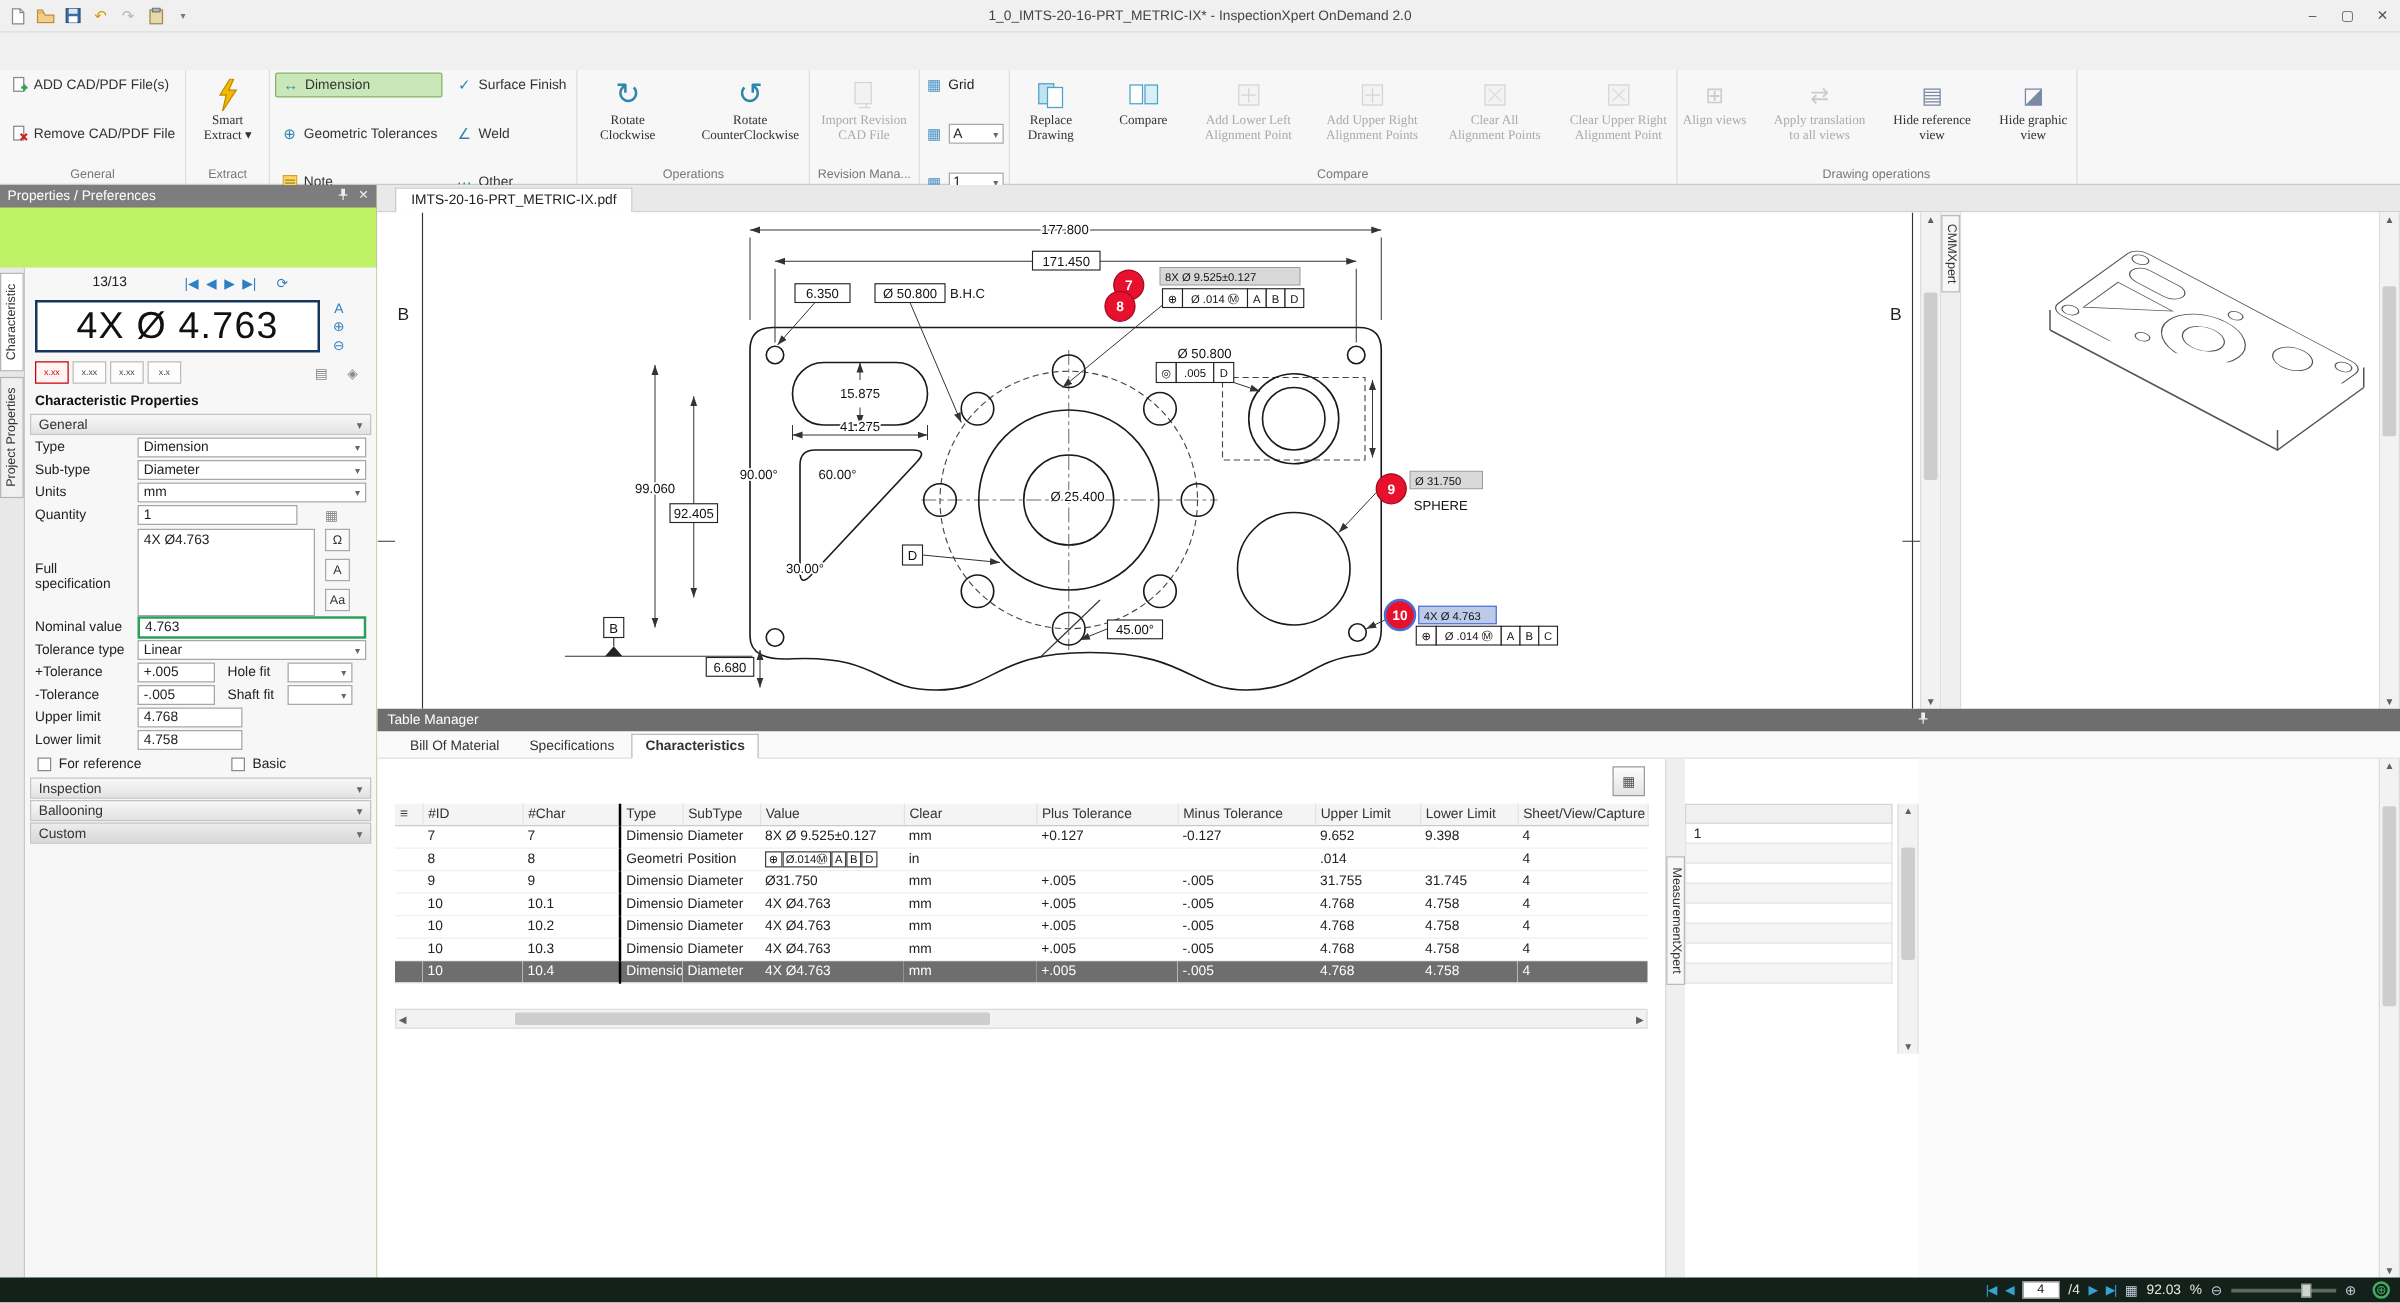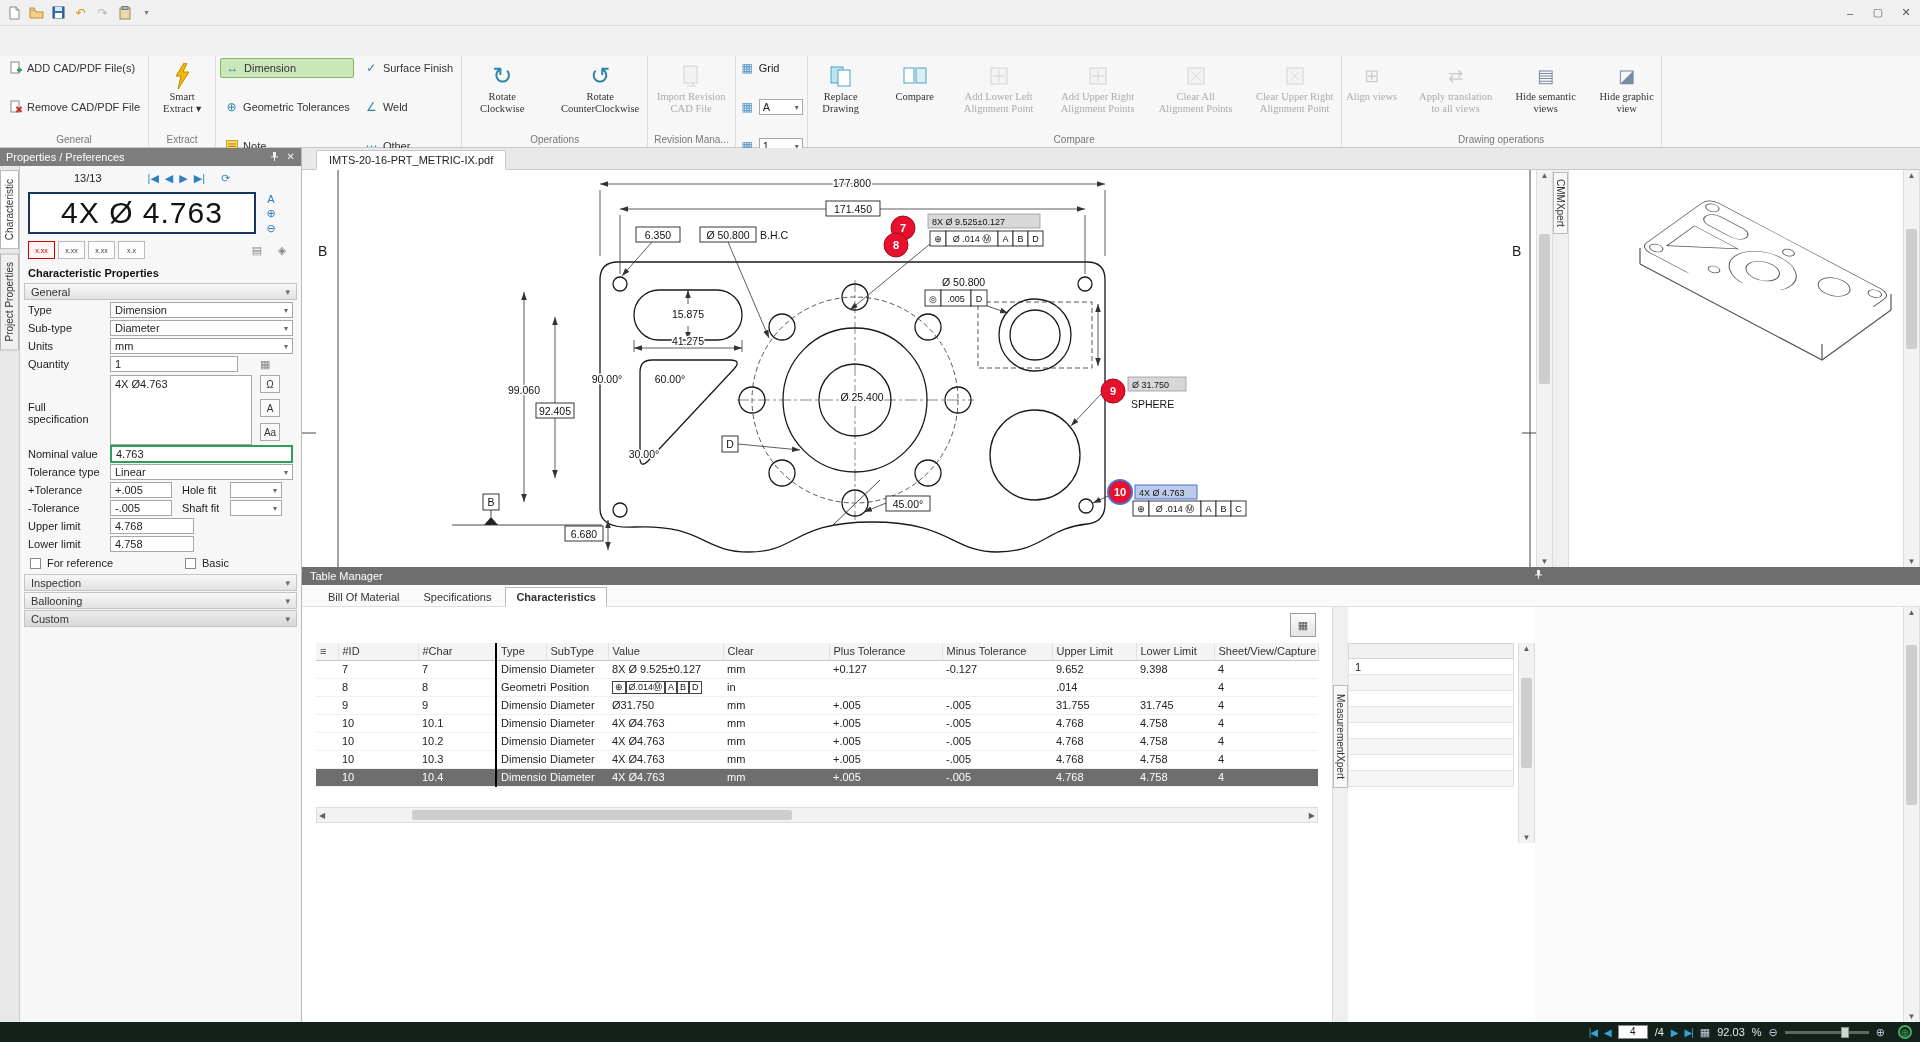--- a/index.html
+++ b/index.html
@@ -44,21 +44,21 @@
   .arrow-glyph { font-size:24px; color:#2e86ab; line-height:24px; }
   .gridrow { display:flex; align-items:center; gap:4px; height:20px; }
   .mini-select { width:44px; height:16px; background:#fff; border:1px solid #a9a9a9; display:flex; align-items:center; justify-content:space-between; padding:0 3px; }
   .mini-select .car { font-size:8px; color:#666; }
 
   
   .left-panel { position:absolute; left:0; top:148px; width:302px; height:874px; background:#bef264;
     border-right:1px solid #b9b9b9; display:flex; flex-direction:column; }
   .panel-header { height:18px; background:#7d7d7d; color:#fff; display:flex; align-items:center; padding:0 6px; }
   .panel-header .ph-icons { margin-left:auto; display:flex; gap:8px; color:#eee; font-size:10px; }
-  .panel-body { flex:1; display:flex; min-height:0; }
+  .panel-body { flex:1; display:flex; min-height:0;margin-top:48px; }
   .vtabs { width:20px; background:#e8e8e8; border-right:1px solid #c9c9c9; display:flex; flex-direction:column; padding-top:4px; gap:4px; }
   .vtab { writing-mode:vertical-rl; transform:rotate(180deg); font-size:10px; color:#333; background:#f0f0f0;
     border:1px solid #b5b5b5; padding:8px 1px; display:flex; align-items:center; }
   .vtab.active { background:#fff; }
   .panel-content { flex:1; background:#f7f7f7; overflow:hidden; position:relative; }
   .navrow { height:24px; display:flex; align-items:center; padding:2px 6px; gap:6px; }
   .navrow .cnt { margin-left:48px; margin-right:40px; color:#222; }
   .navbtn { color:#2e7fc2; font-size:11px; }
   .readout-row { display:flex; padding:2px 4px 2px 8px; gap:5px; }
   .readout { width:228px; height:42px; border:2px solid #17365d; background:#fff; display:flex; align-items:center; justify-content:center;
@@ -192,20 +192,21 @@
       <span class="qbtn" style="color:#d69a00;">↶</span>
       <span class="qbtn" style="color:#b5b5b5;">↷</span>
       <span class="qbtn">
           <svg width="12" height="14" viewBox="0 0 12 14">
             <rect x="1" y="2" width="10" height="11" fill="#e8d9a8" stroke="#9a8a55"></rect>
             <rect x="3" y="0.5" width="6" height="3" fill="#b5b5b5" stroke="#777"></rect>
           </svg>
         </span>
       <span class="qbtn" style="color:#777;font-size:8px;">▾</span>
     </div>
+    <div class="title-text">1_0_IMTS-20-16-PRT_METRIC-IX* - InspectionXpert OnDemand 2.0</div>
     <div class="win-controls">
       <span>–</span>
       <span>▢</span>
       <span class="win-close">✕</span>
     </div>
   </div>
 
 
   <div class="ribbon">
     <div class="rgroup">
@@ -399,21 +400,21 @@
         <div class="bigbtn dis" style="width:52px;">
           <span class="bicon" style="font-size:18px;color:#999;">⊞</span>
           <span class="blabel">Align views</span>
         </div>
         <div class="bigbtn dis" style="width:78px;">
           <span class="bicon" style="font-size:18px;color:#999;">⇄</span>
           <span class="blabel">Apply translation to all views</span>
         </div>
         <div class="bigbtn" style="width:64px;">
           <span class="bicon" style="font-size:18px;color:#7a8aa5;">▤</span>
-          <span class="blabel">Hide semantic views</span>
+          <span class="blabel">Hide reference view</span>
         </div>
         <div class="bigbtn" style="width:60px;">
           <span class="bicon" style="font-size:18px;color:#7a8aa5;">◪</span>
           <span class="blabel">Hide graphic view</span>
         </div>
       </div>
       <div class="rgroup-label">Drawing operations</div>
     </div>
   </div>
 

